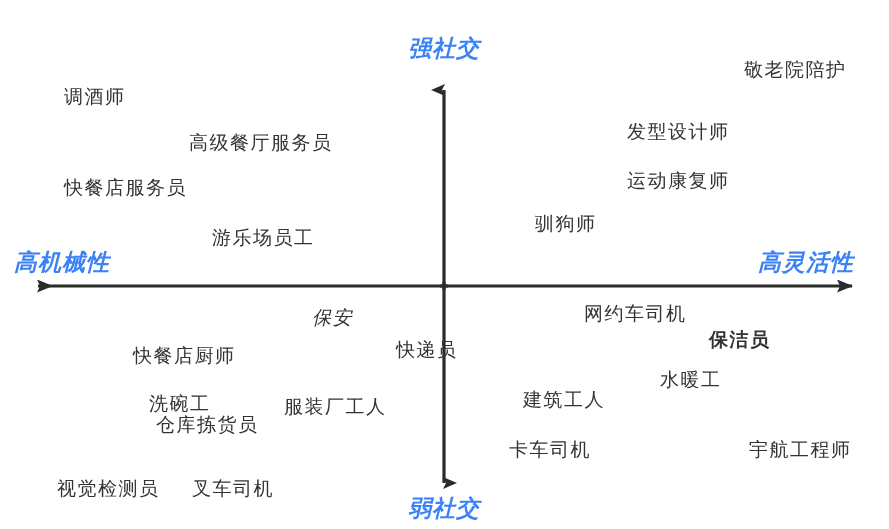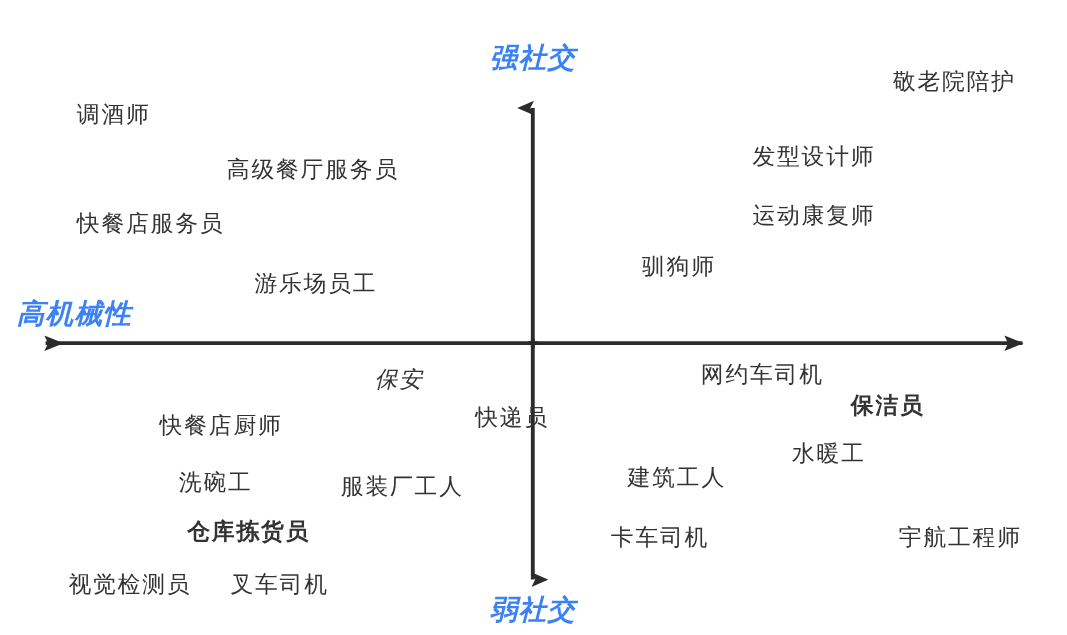--- a/index.html
+++ b/index.html
@@ -73,36 +73,37 @@
     <line x1="444" y1="282" x2="444" y2="483" stroke="#2b2b2b" stroke-width="3.2" marker-end="url(#arrow-down)"></line>
 
     <line x1="448" y1="286" x2="38" y2="286" stroke="#2b2b2b" stroke-width="3.2" marker-end="url(#arrow-left)"></line>
 
     <line x1="440" y1="286" x2="852" y2="286" stroke="#2b2b2b" stroke-width="3.2" marker-end="url(#arrow-right)"></line>
   </svg>
 
   <div class="axis-label" id="label-top" style="top: 48px; left: 444px; transform: translate(-50%, -50%);">强社交</div>
   <div class="axis-label" id="label-left" style="top: 262px; left: 14px; transform: translateY(-50%);">高机械性</div>
   <div class="axis-label" id="label-bottom" style="top: 508px; left: 444px; transform: translate(-50%, -50%);">弱社交</div>
+  <div class="axis-label" id="label-right" style="top: 262px; left: 758px; transform: translateY(-50%);">高灵活性</div>
 
   <div id="items-layer">
       <div class="item-label" style="left: 42px; top: 96px; transform: translateY(-50%);">调酒师</div>
       <div class="item-label" style="left: 167px; top: 142px; transform: translateY(-50%);">高级餐厅服务员</div>
       <div class="item-label" style="left: 42px; top: 187px; transform: translateY(-50%);">快餐店服务员</div>
       <div class="item-label" style="left: 190px; top: 237px; transform: translateY(-50%);">游乐场员工</div>
       <div class="item-label" style="left: 722px; top: 69px; transform: translateY(-50%);">敬老院陪护</div>
       <div class="item-label" style="left: 605px; top: 131px; transform: translateY(-50%);">发型设计师</div>
       <div class="item-label" style="left: 605px; top: 180px; transform: translateY(-50%);">运动康复师</div>
       <div class="item-label" style="left: 513px; top: 223px; transform: translateY(-50%);">驯狗师</div>
       <div class="item-label" style="left: 290px; top: 317px; transform: translateY(-50%); font-style: italic;">保安</div>
       <div class="item-label" style="left: 374px; top: 349px; transform: translateY(-50%);">快递员</div>
       <div class="item-label" style="left: 111px; top: 355px; transform: translateY(-50%);">快餐店厨师</div>
       <div class="item-label" style="left: 127px; top: 403px; transform: translateY(-50%);">洗碗工</div>
       <div class="item-label" style="left: 262px; top: 406px; transform: translateY(-50%);">服装厂工人</div>
-      <div class="item-label" style="left: 134px; top: 444px; transform: translateY(-50%); font-weight: bold;">仓库拣货员</div>
+      <div class="item-label" style="left: 134px; top: 424px; transform: translateY(-50%);">仓库拣货员</div>
       <div class="item-label" style="left: 35px; top: 488px; transform: translateY(-50%);">视觉检测员</div>
       <div class="item-label" style="left: 170px; top: 488px; transform: translateY(-50%);">叉车司机</div>
       <div class="item-label" style="left: 562px; top: 313px; transform: translateY(-50%);">网约车司机</div>
       <div class="item-label" style="left: 687px; top: 339px; transform: translateY(-50%); font-weight: bold;">保洁员</div>
       <div class="item-label" style="left: 638px; top: 379px; transform: translateY(-50%);">水暖工</div>
       <div class="item-label" style="left: 501px; top: 399px; transform: translateY(-50%);">建筑工人</div>
       <div class="item-label" style="left: 487px; top: 449px; transform: translateY(-50%);">卡车司机</div>
       <div class="item-label" style="left: 727px; top: 449px; transform: translateY(-50%);">宇航工程师</div>
     </div>
 

